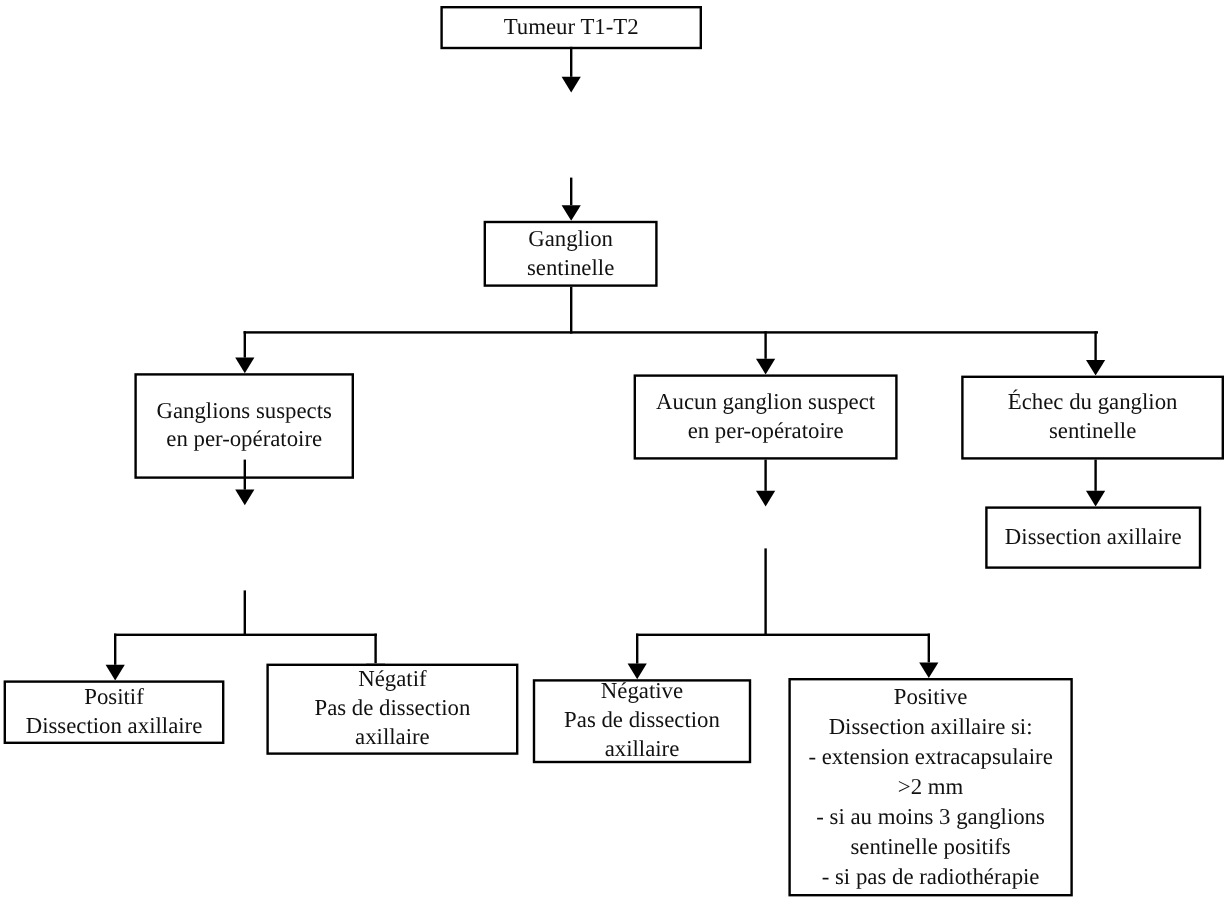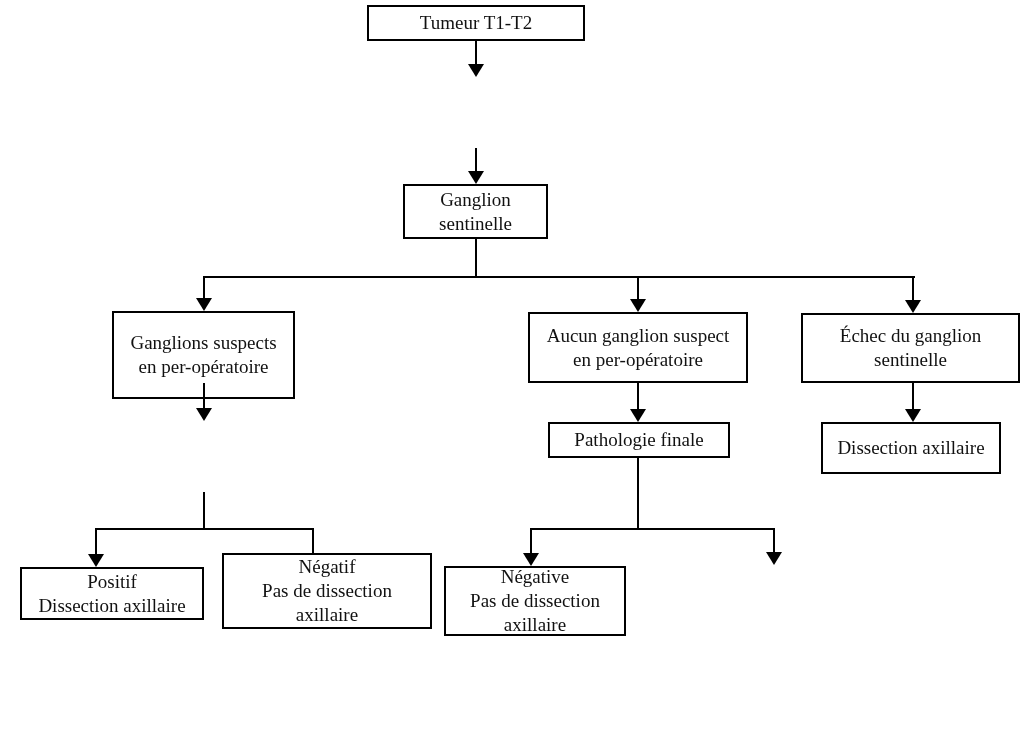--- a/index.html
+++ b/index.html
@@ -93,21 +93,20 @@
   <div class="vl" style="left:203px;top:383px;height:25px"></div>
   <div class="ah" style="left:196px;top:408px"></div>
 
   <div class="vl" style="left:637px;top:383px;height:26px"></div>
   <div class="ah" style="left:630px;top:409px"></div>
 
   <div class="vl" style="left:912px;top:383px;height:26px"></div>
   <div class="ah" style="left:905px;top:409px"></div>
 
 
-  <div class="node" style="left:548px;top:422px;width:182px;height:35px">Pathologie finale</div>
 
   <div class="node" style="left:821px;top:422px;width:180px;height:52px">Dissection axillaire</div>
 
   <div class="vl" style="left:203px;top:492px;height:38px"></div>
   <div class="hl" style="left:95px;top:528px;width:219px"></div>
 
   <div class="vl" style="left:95px;top:528px;height:26px"></div>
   <div class="ah" style="left:88px;top:554px"></div>
 
   <div class="vl" style="left:312px;top:528px;height:25px"></div>
@@ -115,25 +114,32 @@
 
   <div class="vl" style="left:637px;top:457px;height:73px"></div>
   <div class="hl" style="left:530px;top:528px;width:245px"></div>
 
   <div class="vl" style="left:530px;top:528px;height:25px"></div>
   <div class="ah" style="left:523px;top:553px"></div>
 
   <div class="vl" style="left:773px;top:528px;height:24px"></div>
   <div class="ah" style="left:766px;top:552px"></div>
 
-  <div class="node" style="left:20px;top:567px;width:184px;height:53px">Positif
+  <div class="node" style="left:3px;top:567px;width:184px;height:53px">Positif
 Dissection axillaire</div>
 
   <div class="node" style="left:222px;top:553px;width:210px;height:76px">Négatif
 Pas de dissection
 axillaire</div>
 
   <div class="node" style="left:444px;top:566px;width:182px;height:70px">Négative
 Pas de dissection
 axillaire</div>
 
+  <div class="node big" style="left:657px;top:565px;width:237px;height:182px">Positive
+Dissection axillaire si:
+- extension extracapsulaire
+&gt;2 mm
+- si au moins 3 ganglions
+sentinelle positifs
+- si pas de radiothérapie</div>
 
 </div>
 
 </body></html>

